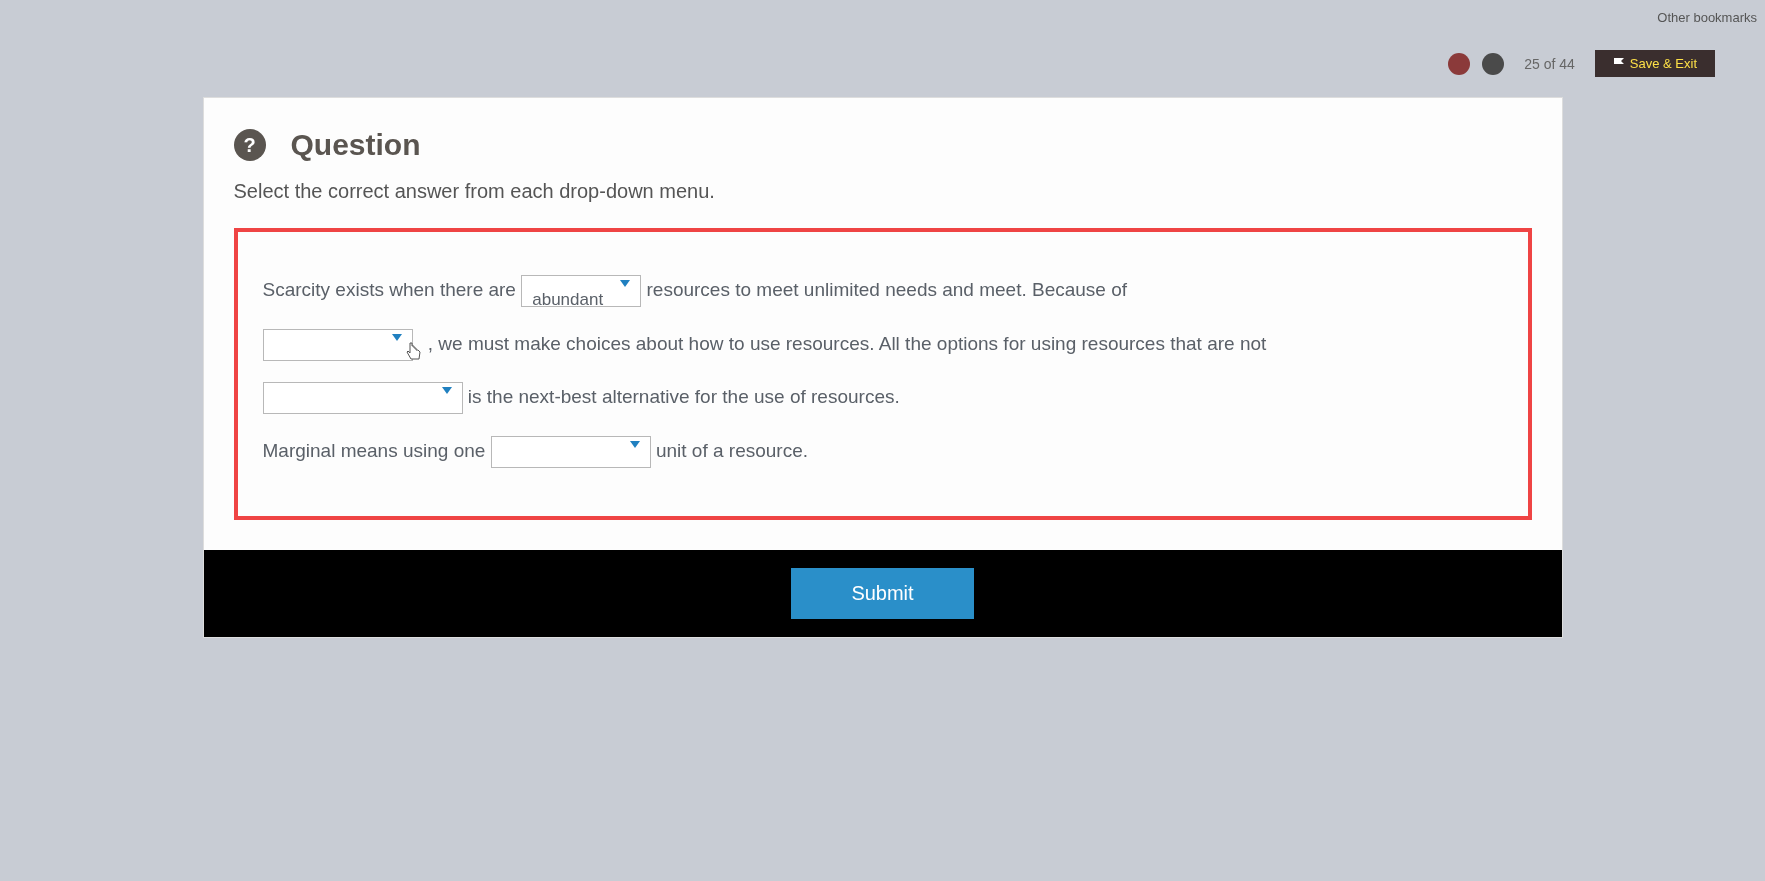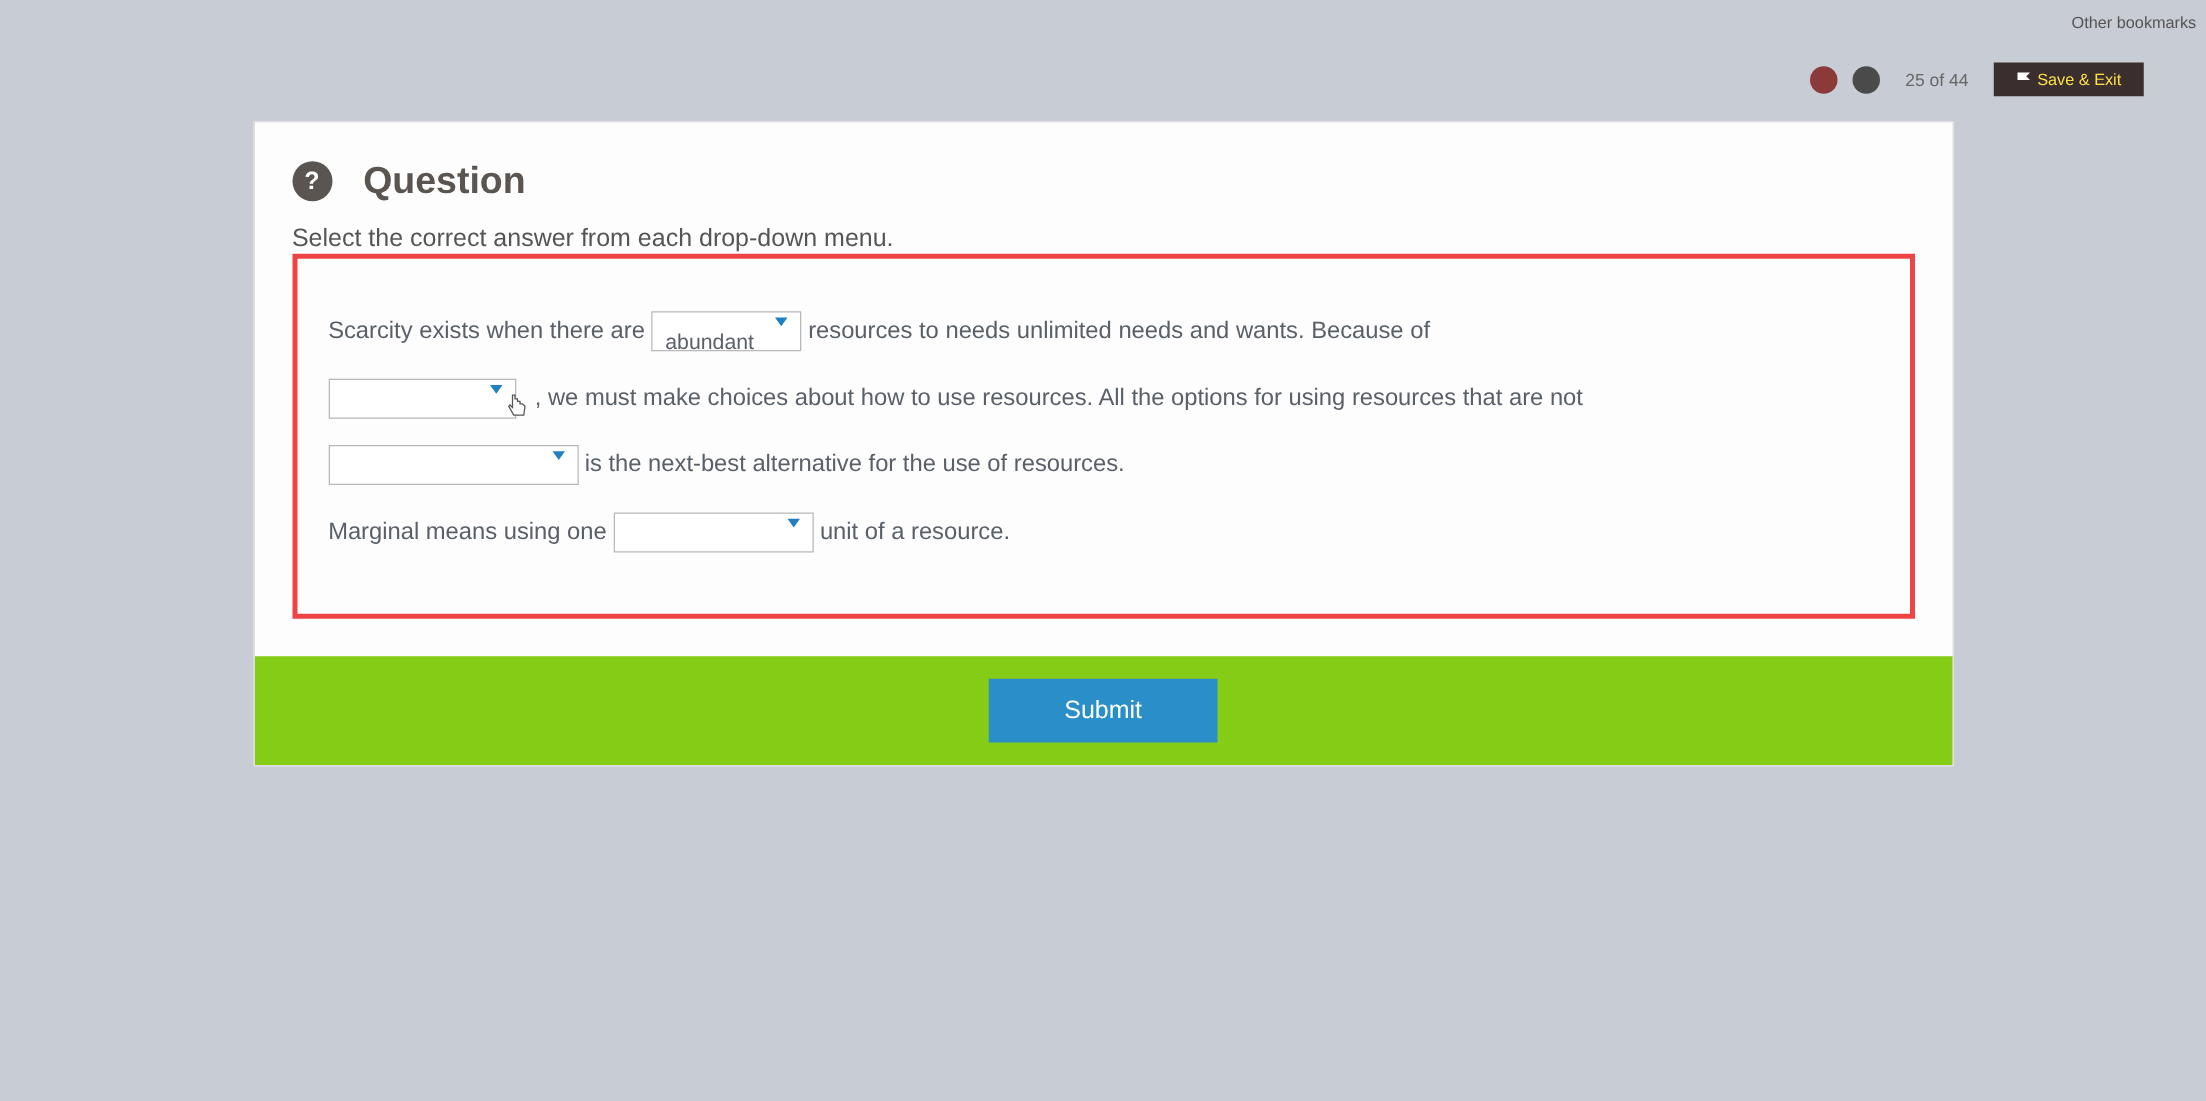--- a/index.html
+++ b/index.html
@@ -82,20 +82,21 @@
     }
     .question-title {
       font-size: 30px;
       color: #5a5550;
       font-weight: 600;
       margin-left: 15px;
     }
     .instructions {
       font-size: 20px;
       color: #555;
+      margin-bottom: 25px;
     }
     .content-box {
       border: 4px solid #ef4444;
       padding: 35px 25px;
       margin-bottom: 30px;
       line-height: 2.4;
       font-size: 19px;
       color: #5a6068;
     }
     .content-box p {
@@ -135,21 +136,21 @@
     }
     .cursor-hand {
       display: inline-block;
       position: relative;
       width: 18px;
       height: 22px;
       vertical-align: middle;
       margin-left: -8px;
     }
     .submit-bar {
-      background: #84cc16;
+      background: #000000;
       display: flex;
       justify-content: center;
       padding: 18px 0;
       margin: 0 -30px;
     }
     .submit-btn {
       background: #2a8fc9;
       color: #fff;
       border: none;
       padding: 14px 60px;
@@ -181,21 +182,21 @@
   </div>
   <div class="instructions">Select the correct answer from each drop-down menu.</div>
 
   <div class="content-box">
     <p>
       <span>Scarcity exists when there are</span>
       <span class="dropdown">
         <span>abundant</span>
         <span class="caret"></span>
       </span>
-      <span>resources to needs unlimited needs and wants. Because of</span>
+      <span>resources to meet unlimited needs and meet. Because of</span>
     </p>
     <p>
       <span class="dropdown dropdown-empty">
         <span></span>
         <span class="caret"></span>
       </span><span class="cursor-hand"><svg viewBox="0 0 18 22">
             <path fill="#fff" stroke="#555" stroke-width="1" d="M5 2 L5 12 L3 10 L2 11 L6 18 L14 18 L15 11 L13 9 L11 9 L11 7 L9 7 L9 5 L7 5 L7 2 Z"></path>
           </svg></span>
       <span>, we must make choices about how to use resources. All the options for using resources that are not</span>
     </p>

